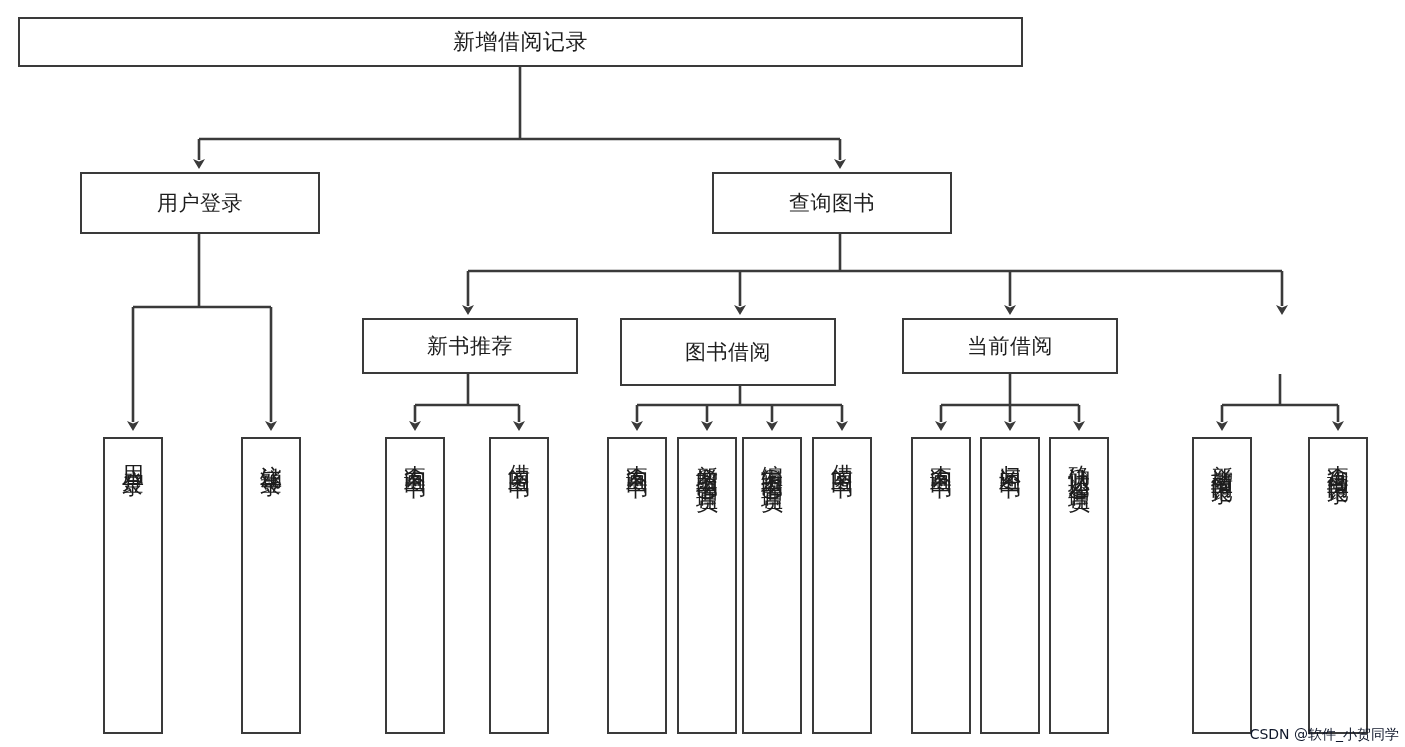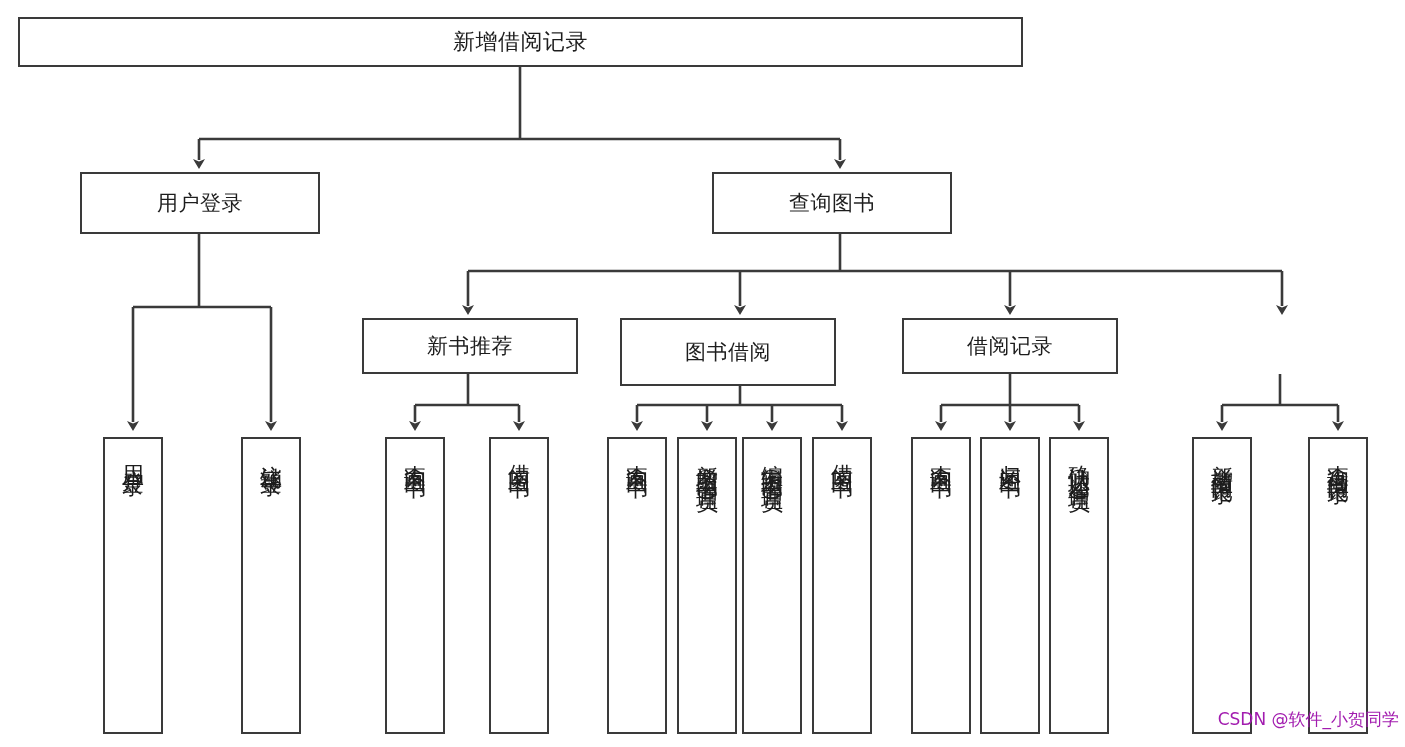--- a/index.html
+++ b/index.html
@@ -56,23 +56,23 @@
     writing-mode: vertical-rl;
     text-orientation: upright;
     font-size: 22px;
     letter-spacing: 4px;
     line-height: 1;
     white-space: nowrap;
   }
   .watermark {
     position: absolute;
     right: 6px;
-    bottom: 16px;
-    font-size: 17px;
-    color: #a21caf;
+    bottom: 3px;
+    font-size: 14px;
+    color: #0f172a;
     font-family: "DejaVu Sans", "Liberation Sans", sans-serif;
     white-space: nowrap;
     pointer-events: none;
   }
 </style>
 </head>
 <body>
 
 <div id="canvas">
 
@@ -137,21 +137,21 @@
     <span class="lbl">查询图书</span>
   </div>
 
   <div class="node horiz" style="left:362px; top:318px; width:216px; height:56px;">
     <span class="lbl">新书推荐</span>
   </div>
   <div class="node horiz" style="left:620px; top:318px; width:216px; height:68px;">
     <span class="lbl">图书借阅</span>
   </div>
   <div class="node horiz" style="left:902px; top:318px; width:216px; height:56px;">
-    <span class="lbl">借阅记录</span>
+    <span class="lbl">当前借阅</span>
   </div>
 
   <div class="node vert" style="left:103px; top:437px; width:60px; height:297px;">
     <span class="lbl">用户登录</span>
   </div>
   <div class="node vert" style="left:241px; top:437px; width:60px; height:297px;">
     <span class="lbl">注销登录</span>
   </div>
 
   <div class="node vert" style="left:385px; top:437px; width:60px; height:297px;">

